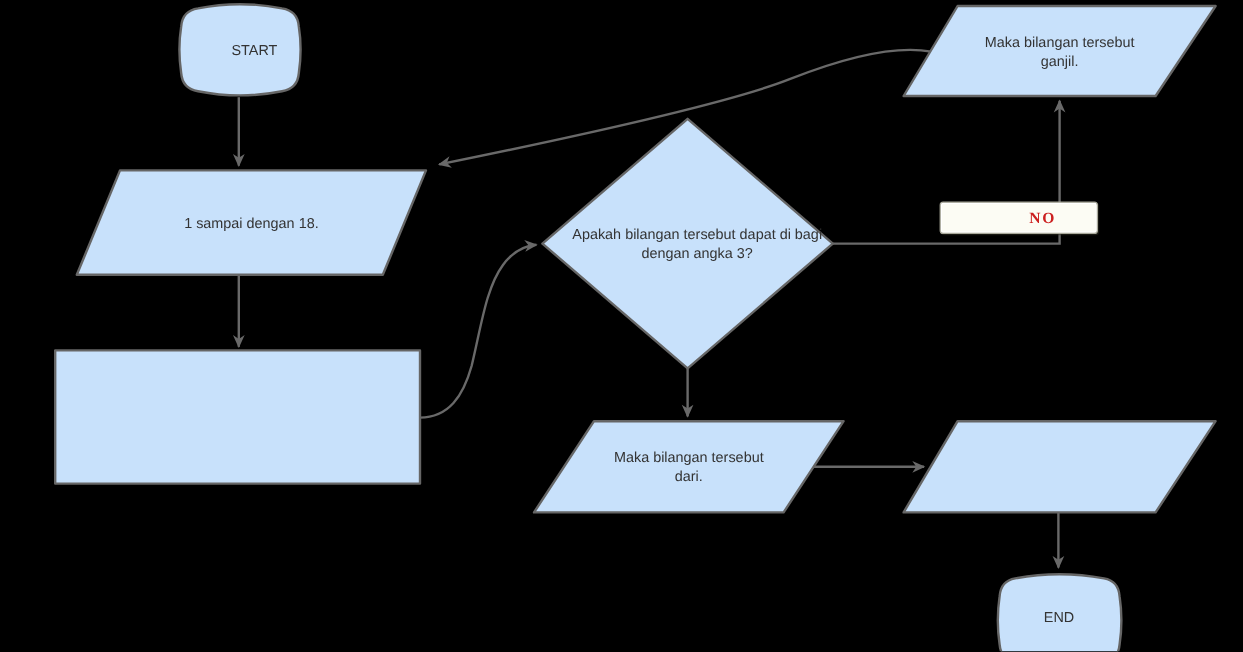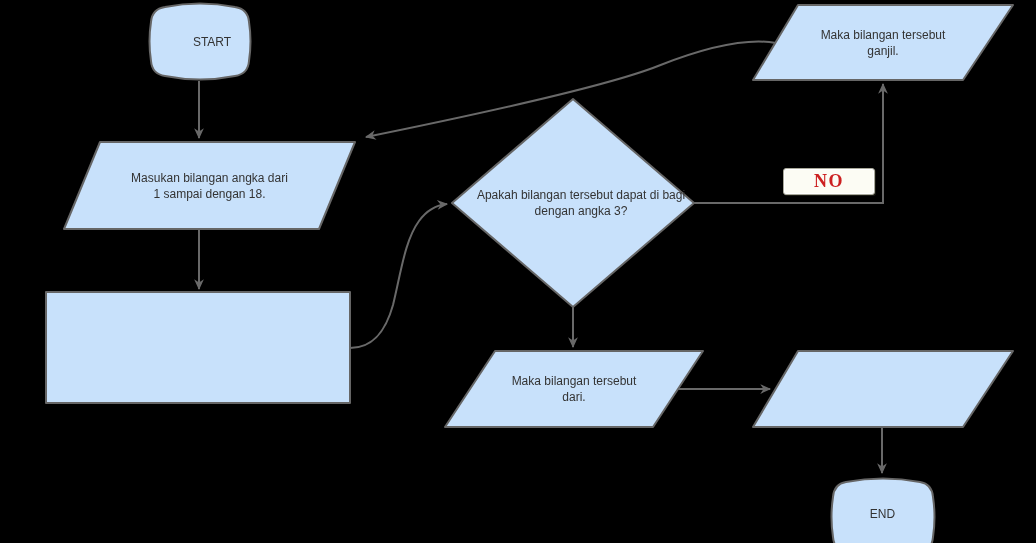--- a/index.html
+++ b/index.html
@@ -52,22 +52,23 @@
     position: absolute;
     display: flex;
     align-items: center;
     justify-content: center;
     background: var(--label-bg);
     border: 1px solid var(--label-border);
     border-radius: 3px;
     box-shadow: 1px 1px 0 rgba(45,45,35,0.55), inset 0 0 0 1px #ffffff;
     font-family: "Liberation Serif", serif;
     font-weight: bold;
-    font-size: 18px;
+    font-size: 13px;
     letter-spacing: 1.5px;
+    padding-left: 40px;
   }
   .edge-label.yes { color: var(--yes-text); }
   .edge-label.no  { color: var(--no-text); }
 </style>
 </head>
 <body>
 
 <div class="canvas">
 
   <svg class="layer" width="1036" height="543" viewBox="0 0 1036 543">
@@ -98,21 +99,20 @@
       <polygon class="shape" points="798,351 1013,351 963,427 753,427"></polygon>
       <path class="shape" d="M 846,482 Q 883,475 920,482 Q 932,484 933,497 Q 936,517 933,537 Q 932,550 920,552 Q 883,559 846,552 Q 834,550 833,537 Q 830,517 833,497 Q 834,484 846,482 Z"></path>
     </g>
   </svg>
 
   <div class="node-label" style="left:152px; top:3px; width:120px; height:77px;">
     <div>START</div>
   </div>
 
   <div class="node-label" style="left:64px; top:142px; width:291px; height:87px;">
-    <div>Masukan bilangan angka dari</div>
     <div>1 sampai dengan 18.</div>
   </div>
 
 
   <div class="node-label" style="left:460px; top:99px; width:242px; height:208px;">
     <div>Apakah bilangan tersebut dapat di bagi</div>
     <div>dengan angka 3?</div>
   </div>
 
   <div class="node-label" style="left:753px; top:5px; width:260px; height:75px;">

